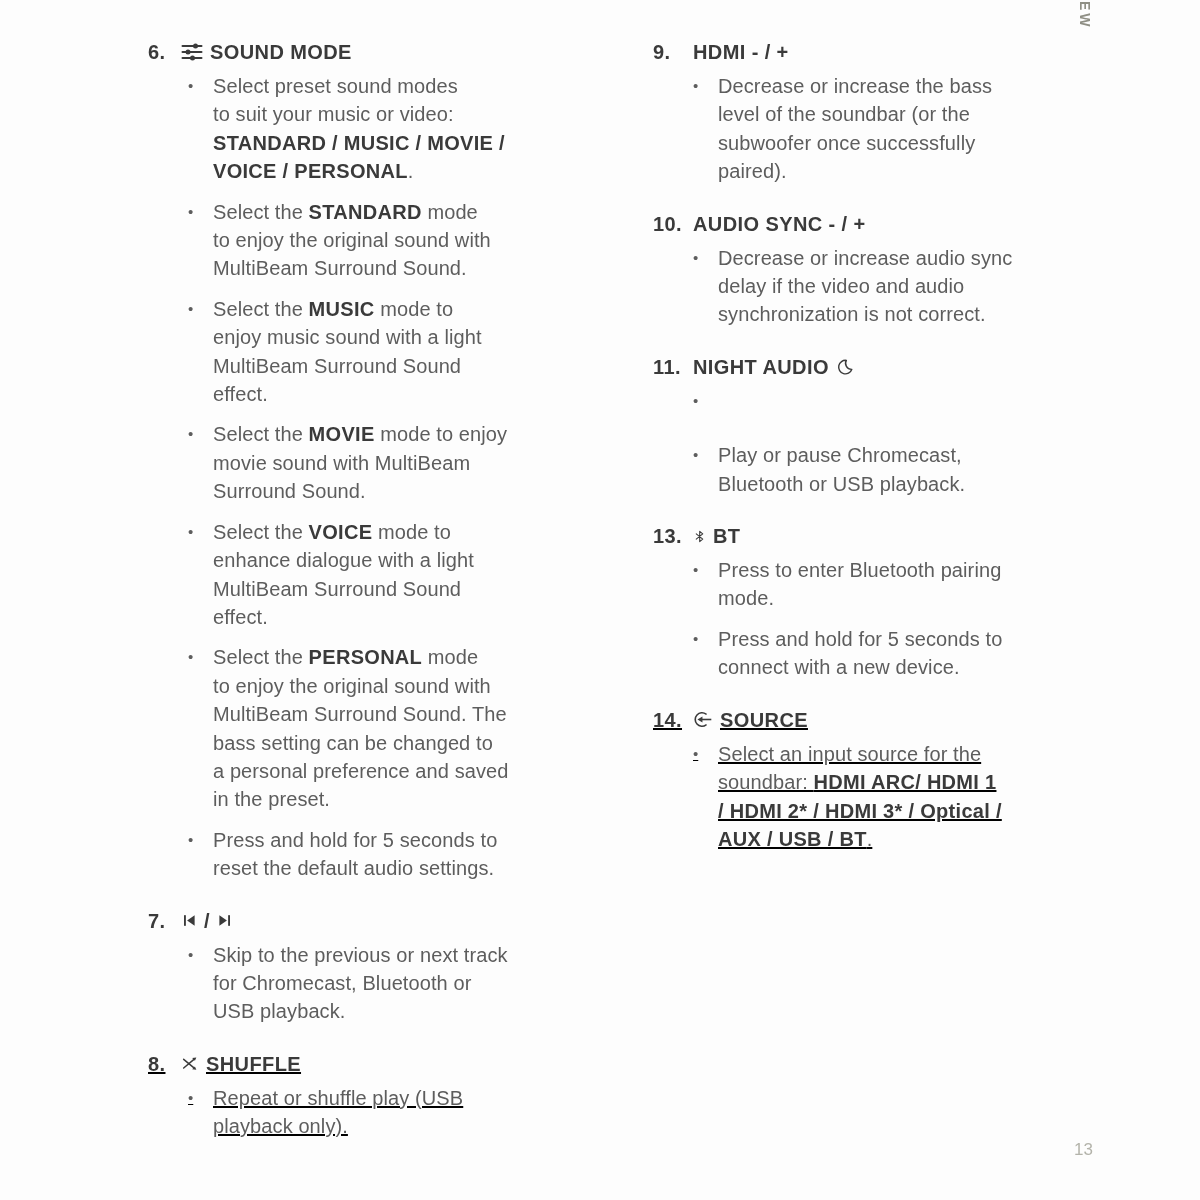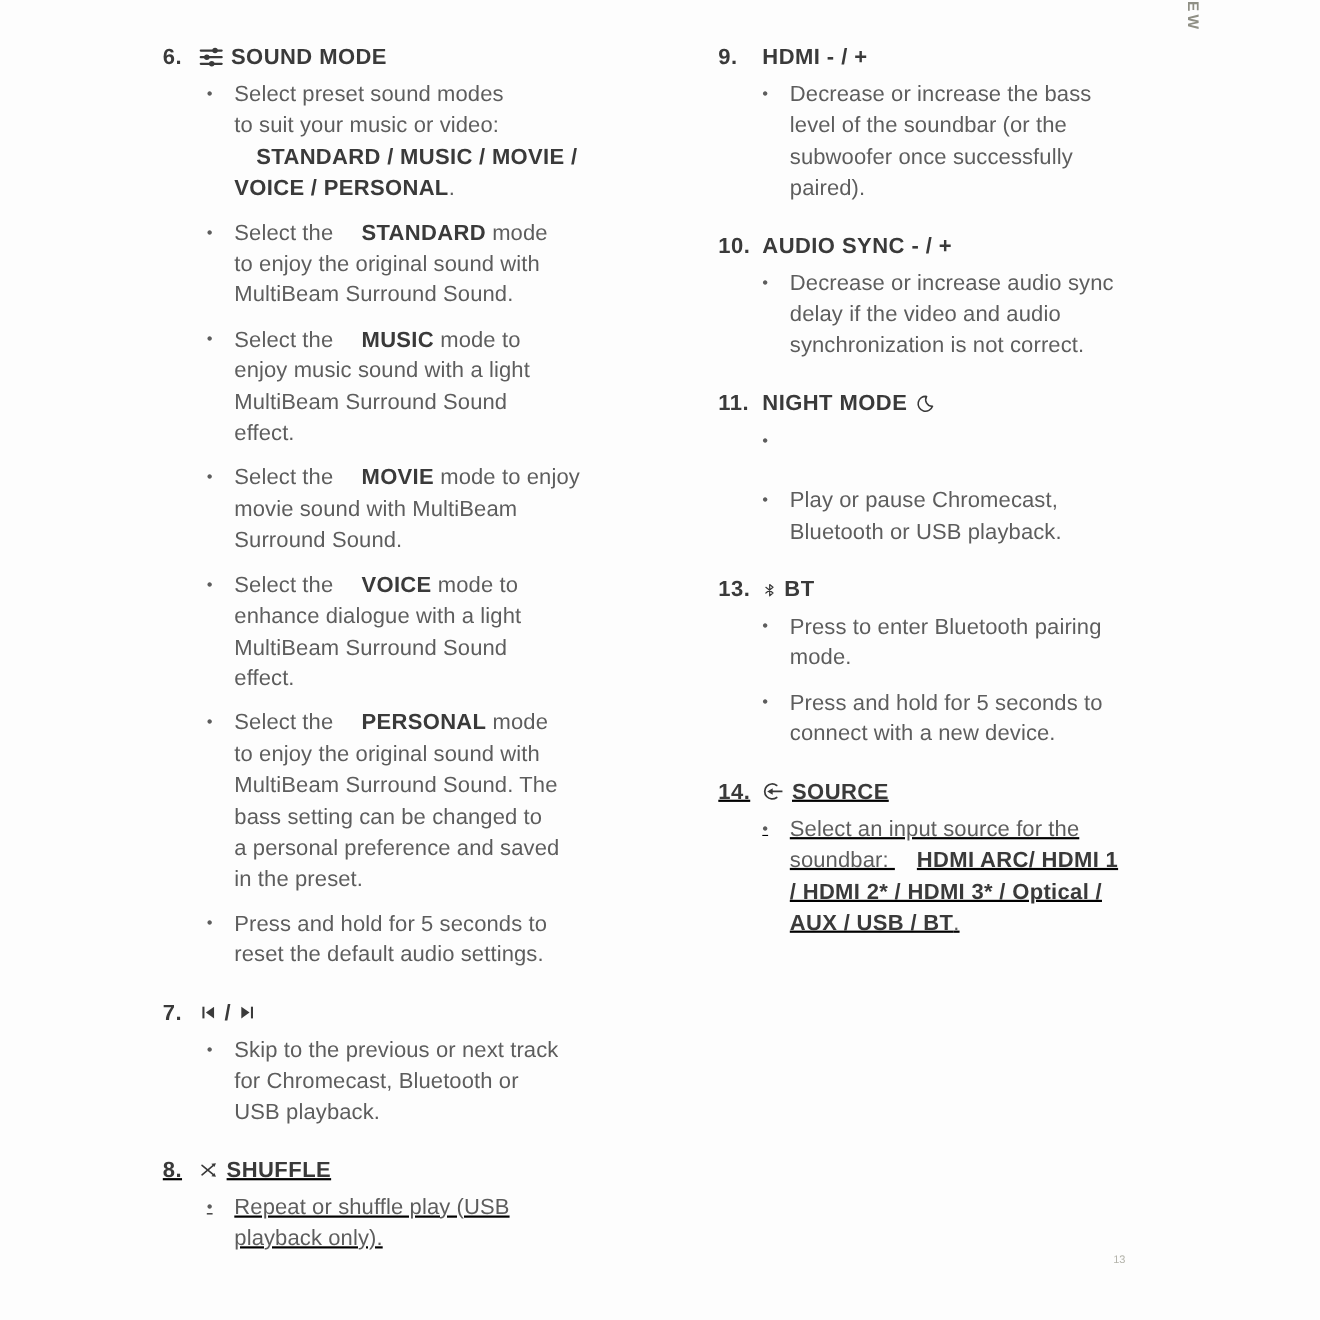--- a/index.html
+++ b/index.html
@@ -66,39 +66,38 @@
     white-space: pre-line;
     font-size: 20px;
     line-height: 28.4px;
     color: var(--body, #5d5d5d);
     letter-spacing: 0.1px;
   }
   .btext strong {
     color: var(--heading, #3a3a3a);
     font-weight: bold;
     letter-spacing: 0.3px;
-    margin-left: 20px;
   }
 
   .side-label {
     position: absolute;
     left: 1093px;
     top: -6px;
     transform: rotate(90deg);
     transform-origin: left top;
     font-size: 14px;
     font-weight: bold;
     letter-spacing: 3px;
     color: var(--side, #8f8f85);
   }
   .page-number {
     position: absolute;
-    left: 1012px;
+    left: 1074px;
     top: 1140px;
-    font-size: 10px;
+    font-size: 17px;
     color: var(--muted, #b3b3aa);
   }
 </style>
 </head>
 <body>
 
 <div class="page" style="--bg: #fdfdfd; --heading: #3a3a3a; --body: #5d5d5d; --muted: #b3b3aa; --side: #8f8f85;">
   <div class="side-label">IEW</div>
   <div class="column column-left">
   <section class="item">
@@ -263,21 +262,21 @@
 delay if the video and audio
 synchronization is not correct.</div>
           </div>
         </div>
   </section>
 
   <section class="item">
     <div class="heading">
       <span class="num">11.</span>
       <span class="hparts">
-            <span class="htext">NIGHT MODE</span>
+            <span class="htext">NIGHT AUDIO</span>
             <span class="hicon">
               <svg width="18" height="18" viewBox="0 0 24 24" fill="none">
                 <path d="M13.8 3.2 A9 9 0 1 0 21 15.2 A8 8 0 0 1 13.8 3.2 Z" stroke="#3a3a3a" stroke-width="1.9" stroke-linejoin="round"></path>
               </svg>
             </span>
           </span>
     </div>
     <div class="bullets">
           <div class="bullet">
             <span class="dot">•</span>

